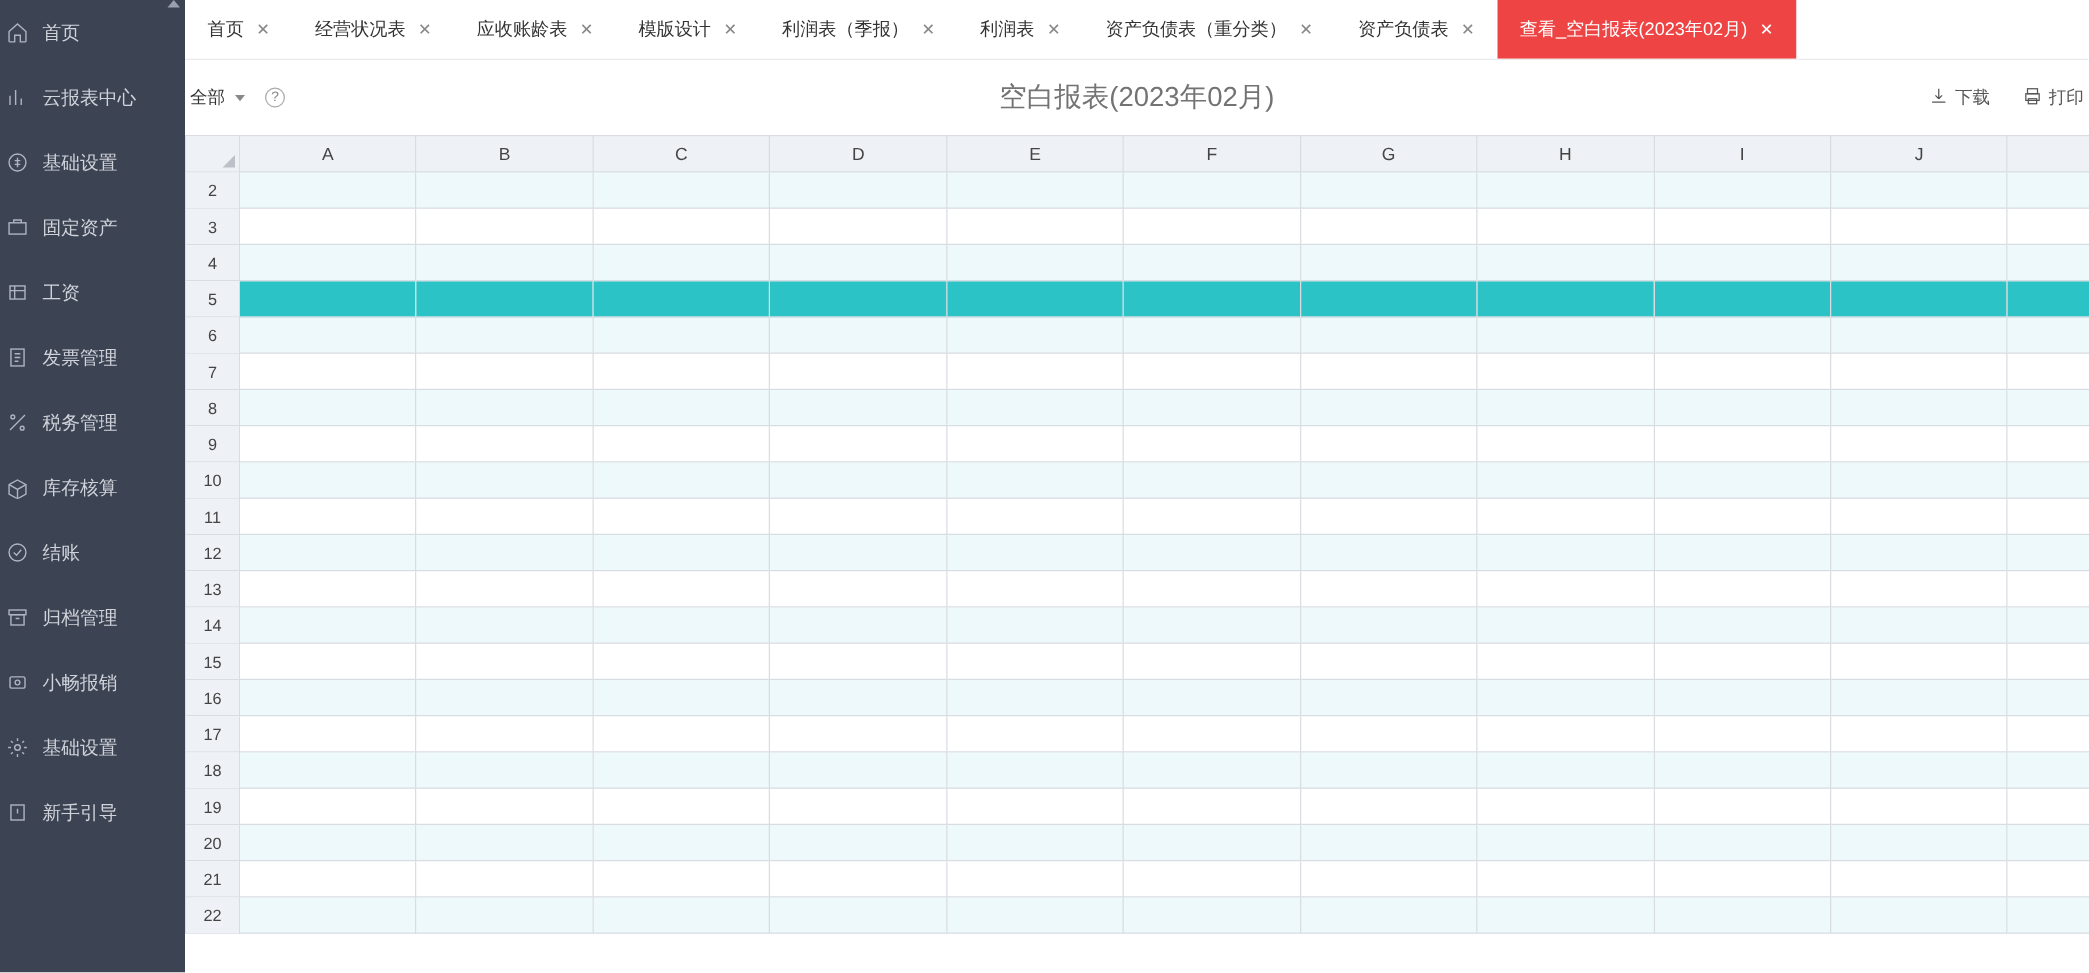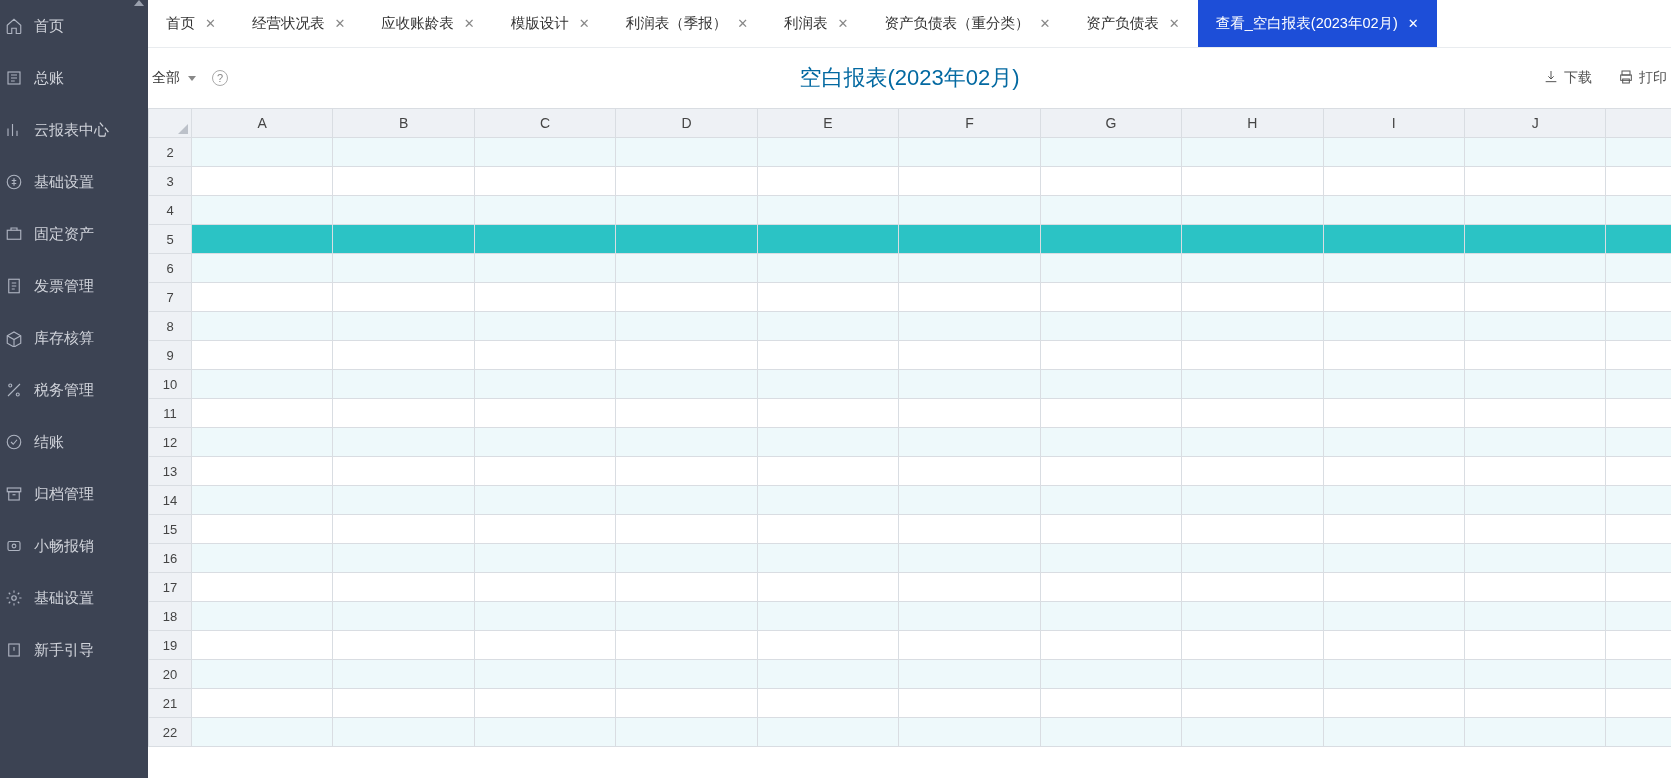--- a/index.html
+++ b/index.html
@@ -57,21 +57,21 @@
       display: flex;
       align-items: center;
       padding: 0 18px;
       gap: 10px;
       cursor: pointer;
       color: #333;
       white-space: nowrap;
       font-size: 14.5px;
     }
     .tab.active {
-      background: #1d4ed8;
+      background: #ef4444;
       color: #fff;
     }
     .tab .tab-close {
       font-size: 13px;
       color: #888;
       cursor: pointer;
     }
     .tab.active .tab-close { color: #fff; }
     .toolbar {
       display: flex;
@@ -104,21 +104,21 @@
       justify-content: center;
       font-size: 11px;
       color: #888;
       margin-left: 8px;
     }
     .title {
       position: absolute;
       left: 50%;
       transform: translateX(-50%);
       font-size: 22px;
-      color: #0369a1;
+      color: #737373;
       text-align: center;
     }
     .toolbar-actions {
       margin-left: auto;
       display: flex;
       align-items: center;
       gap: 26px;
       color: #555;
     }
     .toolbar-btn {
@@ -177,29 +177,20 @@
           <span class="icon">
             <svg viewBox="0 0 24 24">
               <path d="M3 11l9-8 9 8v10a1 1 0 0 1-1 1h-5v-7h-6v7H4a1 1 0 0 1-1-1z"></path>
             </svg>
           </span>
           <span>首页</span>
         </div>
         <div class="sidebar-item">
           <span class="icon">
             <svg viewBox="0 0 24 24">
-              <rect x="4" y="4" width="16" height="16"></rect>
-              <path d="M8 8h8M8 12h8M8 16h5"></path>
-            </svg>
-          </span>
-          <span>总账</span>
-        </div>
-        <div class="sidebar-item">
-          <span class="icon">
-            <svg viewBox="0 0 24 24">
               <path d="M4 20V10m6 10V4m6 16v-7"></path>
             </svg>
           </span>
           <span>云报表中心</span>
         </div>
         <div class="sidebar-item">
           <span class="icon">
             <svg viewBox="0 0 24 24">
               <circle cx="12" cy="12" r="9"></circle>
               <path d="M9 10h6M9 14h6M12 7v10"></path>
@@ -212,42 +203,51 @@
             <svg viewBox="0 0 24 24">
               <rect x="3" y="7" width="18" height="12"></rect>
               <path d="M8 7V4h8v3"></path>
             </svg>
           </span>
           <span>固定资产</span>
         </div>
         <div class="sidebar-item">
           <span class="icon">
             <svg viewBox="0 0 24 24">
+              <rect x="4" y="5" width="16" height="14"></rect>
+              <path d="M4 10h16M9 5v14"></path>
+            </svg>
+          </span>
+          <span>工资</span>
+        </div>
+        <div class="sidebar-item">
+          <span class="icon">
+            <svg viewBox="0 0 24 24">
               <rect x="5" y="3" width="14" height="18"></rect>
               <path d="M9 8h6M9 12h6M9 16h4"></path>
             </svg>
           </span>
           <span>发票管理</span>
         </div>
         <div class="sidebar-item">
           <span class="icon">
             <svg viewBox="0 0 24 24">
+              <path d="M4 20l16-16M7 8a2 2 0 1 0 0-4 2 2 0 0 0 0 4zm10 12a2 2 0 1 0 0-4 2 2 0 0 0 0 4z"></path>
+            </svg>
+          </span>
+          <span>税务管理</span>
+        </div>
+        <div class="sidebar-item">
+          <span class="icon">
+            <svg viewBox="0 0 24 24">
               <path d="M3 9l9-5 9 5v10l-9 5-9-5z"></path>
               <path d="M3 9l9 5 9-5M12 14v10"></path>
             </svg>
           </span>
           <span>库存核算</span>
-        </div>
-        <div class="sidebar-item">
-          <span class="icon">
-            <svg viewBox="0 0 24 24">
-              <path d="M4 20l16-16M7 8a2 2 0 1 0 0-4 2 2 0 0 0 0 4zm10 12a2 2 0 1 0 0-4 2 2 0 0 0 0 4z"></path>
-            </svg>
-          </span>
-          <span>税务管理</span>
         </div>
         <div class="sidebar-item">
           <span class="icon">
             <svg viewBox="0 0 24 24">
               <circle cx="12" cy="12" r="9"></circle>
               <path d="M8 12l3 3 5-6"></path>
             </svg>
           </span>
           <span>结账</span>
         </div>

